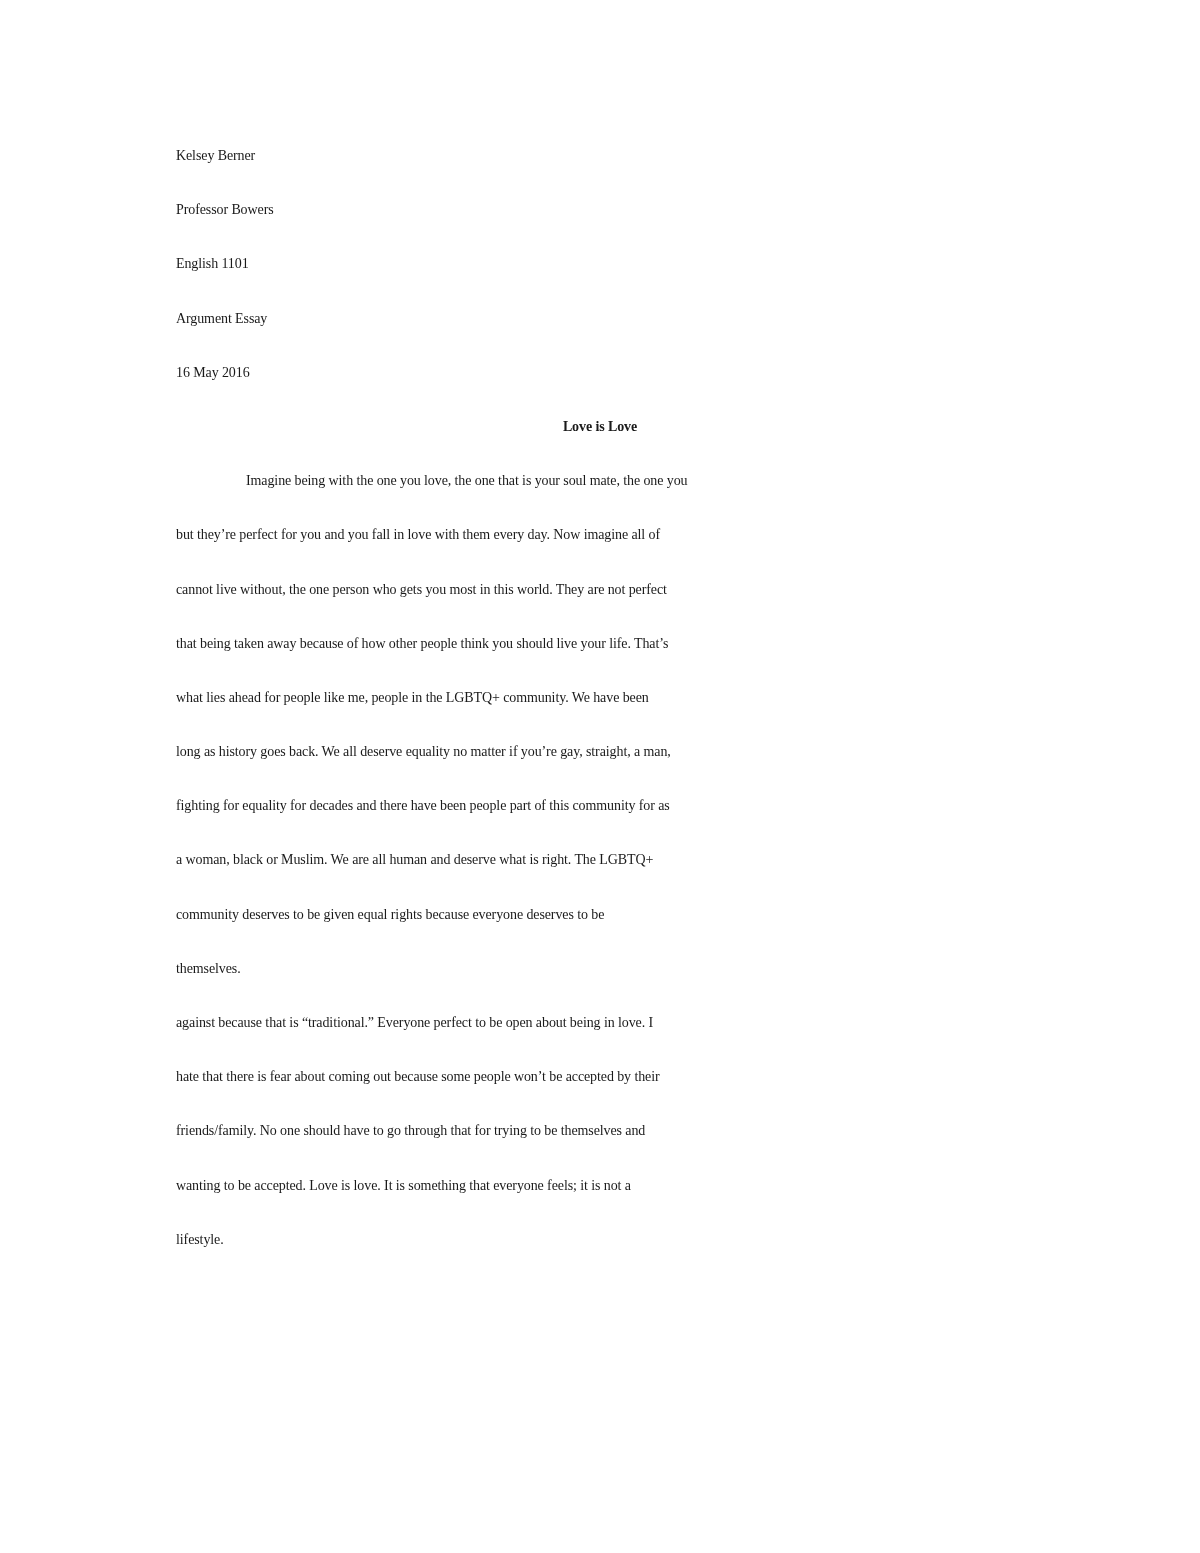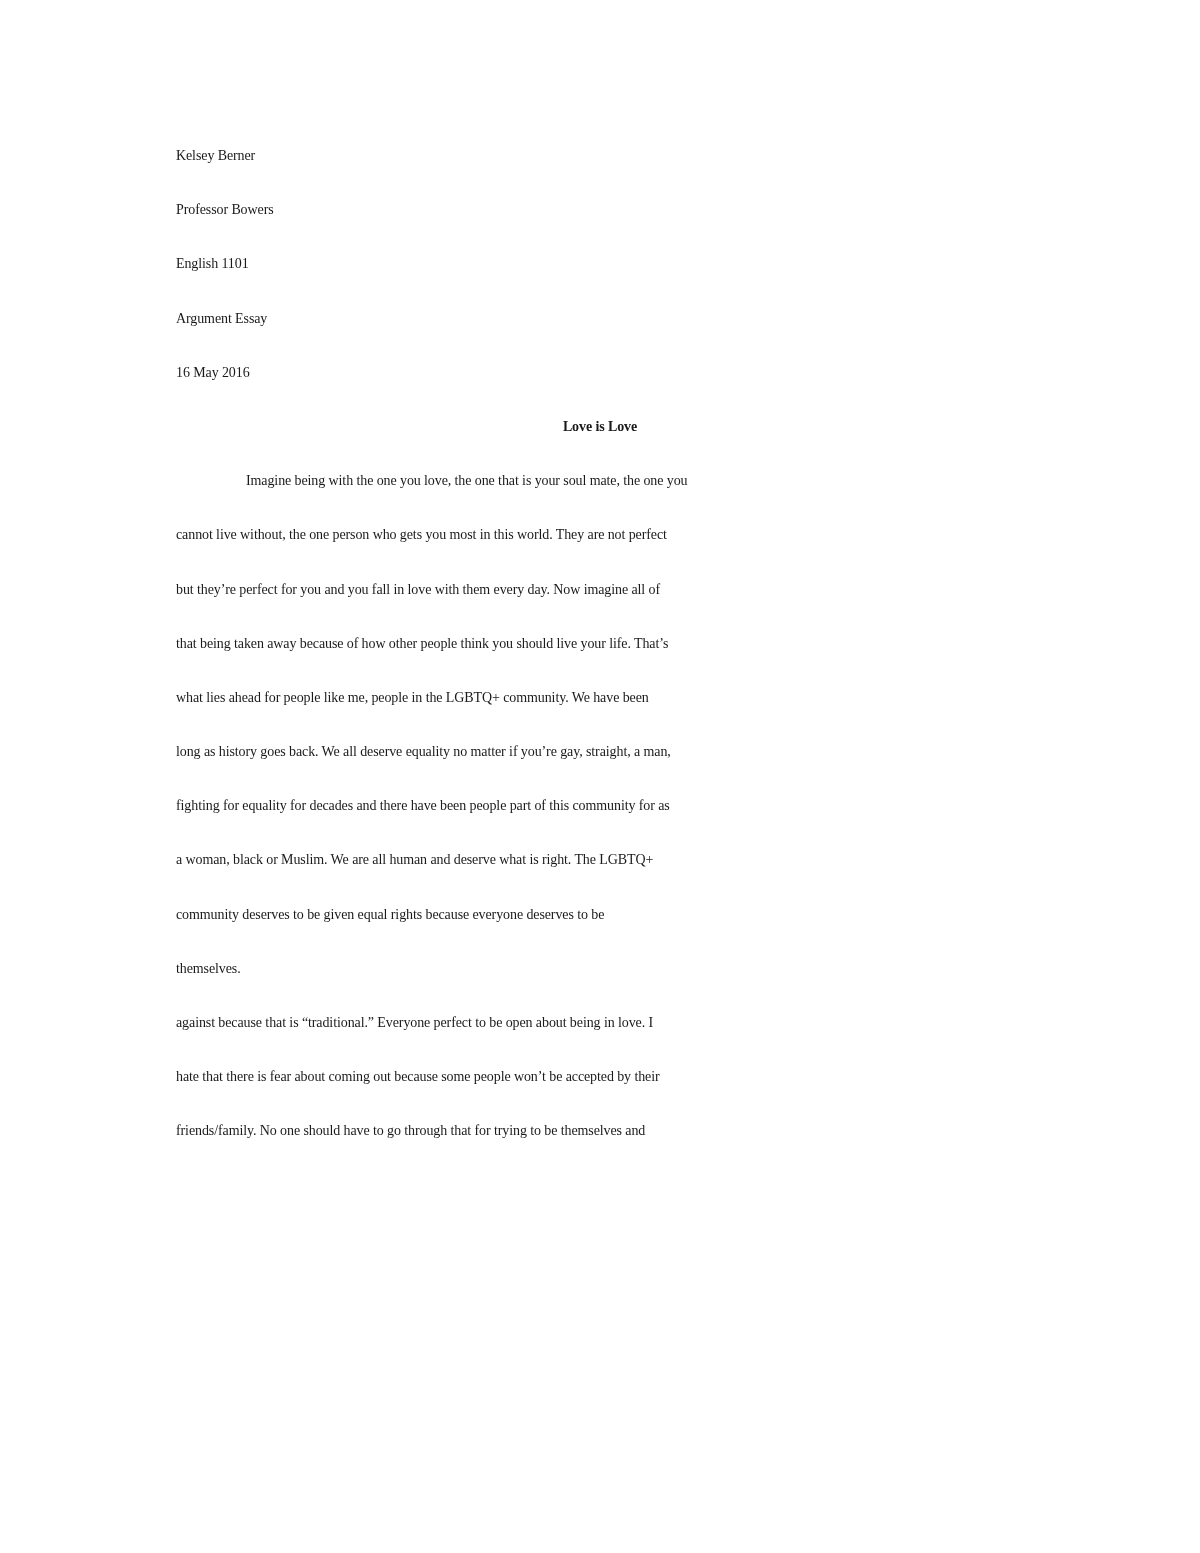--- a/index.html
+++ b/index.html
@@ -55,31 +55,33 @@
     <div class="line">Kelsey Berner</div>
     <div class="line">Professor Bowers</div>
     <div class="line">English 1101</div>
     <div class="line">Argument Essay</div>
     <div class="line">16 May 2016</div>
 
     <div class="line title">Love is Love</div>
 
     <div>
       <div class="line indent">Imagine being with the one you love, the one that is your soul mate, the one you</div>
+      <div class="line">but they’re perfect for you and you fall in love with them every day. Now imagine all of</div>
       <div class="line">cannot live without, the one person who gets you most in this world. They are not perfect</div>
-      <div class="line">but they’re perfect for you and you fall in love with them every day. Now imagine all of</div>
       <div class="line">that being taken away because of how other people think you should live your life. That’s</div>
       <div class="line">what lies ahead for people like me, people in the LGBTQ+ community. We have been</div>
       <div class="line">long as history goes back. We all deserve equality no matter if you’re gay, straight, a man,</div>
       <div class="line">fighting for equality for decades and there have been people part of this community for as</div>
       <div class="line">a woman, black or Muslim. We are all human and deserve what is right. The LGBTQ+</div>
       <div class="line">community deserves to be given equal rights because everyone deserves to be</div>
       <div class="line">themselves.</div>
     </div>
 
     <div>
       <div class="line">against because that is “traditional.” Everyone perfect to be open about being in love. I</div>
       <div class="line">hate that there is fear about coming out because some people won’t be accepted by their</div>
       <div class="line">friends/family. No one should have to go through that for trying to be themselves and</div>
+      <div class="line">wanting to be accepted. Love is love. It is something that everyone feels; it is not a</div>
+      <div class="line">lifestyle.</div>
     </div>
 
   </div>
 </div>
 
 </body></html>

